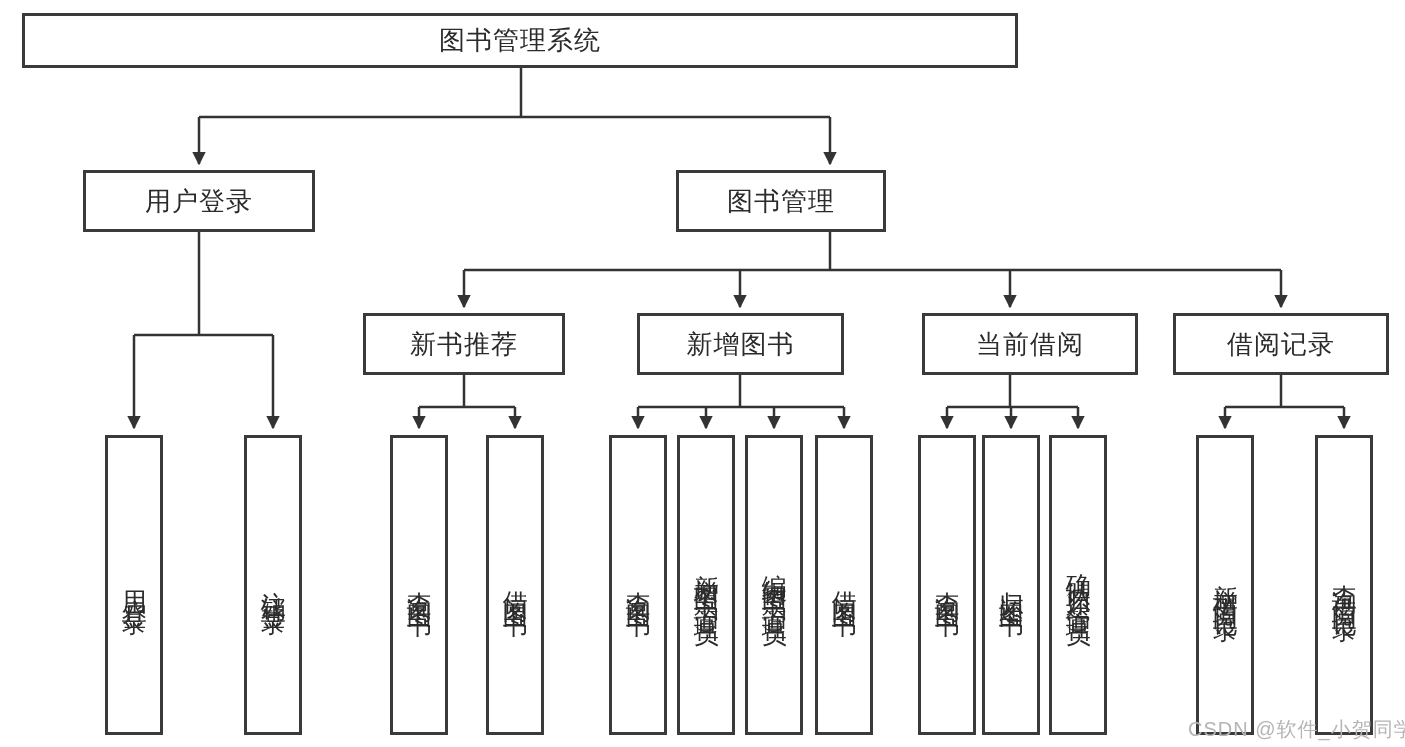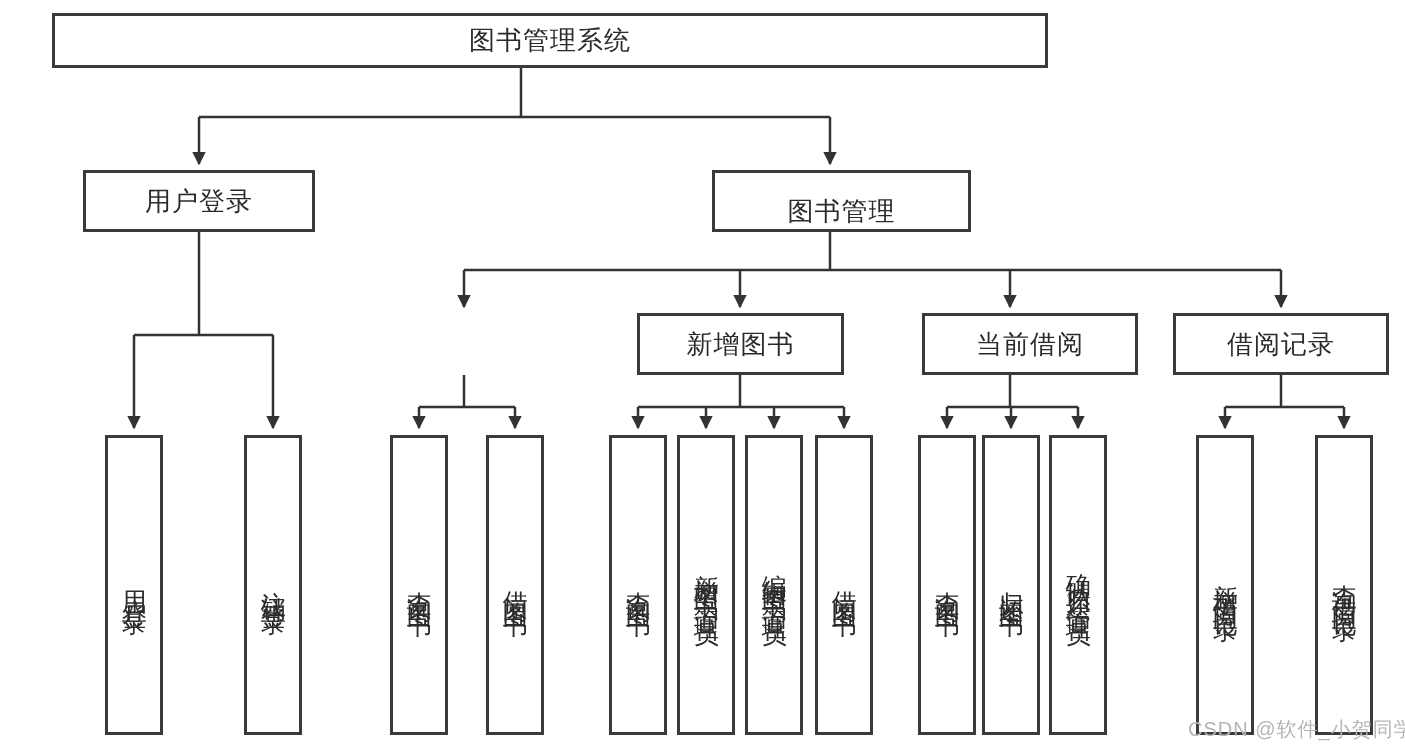--- a/index.html
+++ b/index.html
@@ -40,23 +40,23 @@
   }
   .v-box .v-text {
     writing-mode: vertical-rl;
     text-orientation: mixed;
     font-size: 25px;
     letter-spacing: 7px;
     line-height: 1.1;
     white-space: nowrap;
   }
   
-  .n-root   { left: 22px;   top: 13px;  width: 996px; height: 55px; margin-left: 30px; }
+  .n-root   { left: 22px;   top: 13px;  width: 996px; height: 55px; }
   .n-login  { left: 83px;   top: 170px; width: 232px; height: 62px; }
-  .n-mgmt   { left: 712px;  top: 170px; width: 259px; height: 62px; align-items: flex-end; }
+  .n-mgmt   { left: 676px;  top: 170px; width: 210px; height: 62px; }
   .n-newrec { left: 363px;  top: 313px; width: 202px; height: 62px; }
   .n-borrow { left: 637px;  top: 313px; width: 207px; height: 62px; }
   .n-curr   { left: 902px;  top: 313px; width: 216px; height: 62px; margin-left: 20px; }
   .n-record { left: 1173px; top: 313px; width: 216px; height: 62px; }
   .leaf { top: 435px; width: 58px; height: 300px; }
   .l-a1 { left: 105px; }
   .l-a2 { left: 244px; }
   .l-b1 { left: 390px; }
   .l-b2 { left: 486px; }
   .l-c1 { left: 609px; }
@@ -137,20 +137,23 @@
     <span>图书管理系统</span>
   </div>
 
   <div class="box h-box n-login">
     <span>用户登录</span>
   </div>
   <div class="box h-box n-mgmt">
     <span>图书管理</span>
   </div>
 
+  <div class="box h-box n-newrec">
+    <span>新书推荐</span>
+  </div>
   <div class="box h-box n-borrow">
     <span>新增图书</span>
   </div>
   <div class="box h-box n-curr">
     <span>当前借阅</span>
   </div>
   <div class="box h-box n-record">
     <span>借阅记录</span>
   </div>
 

